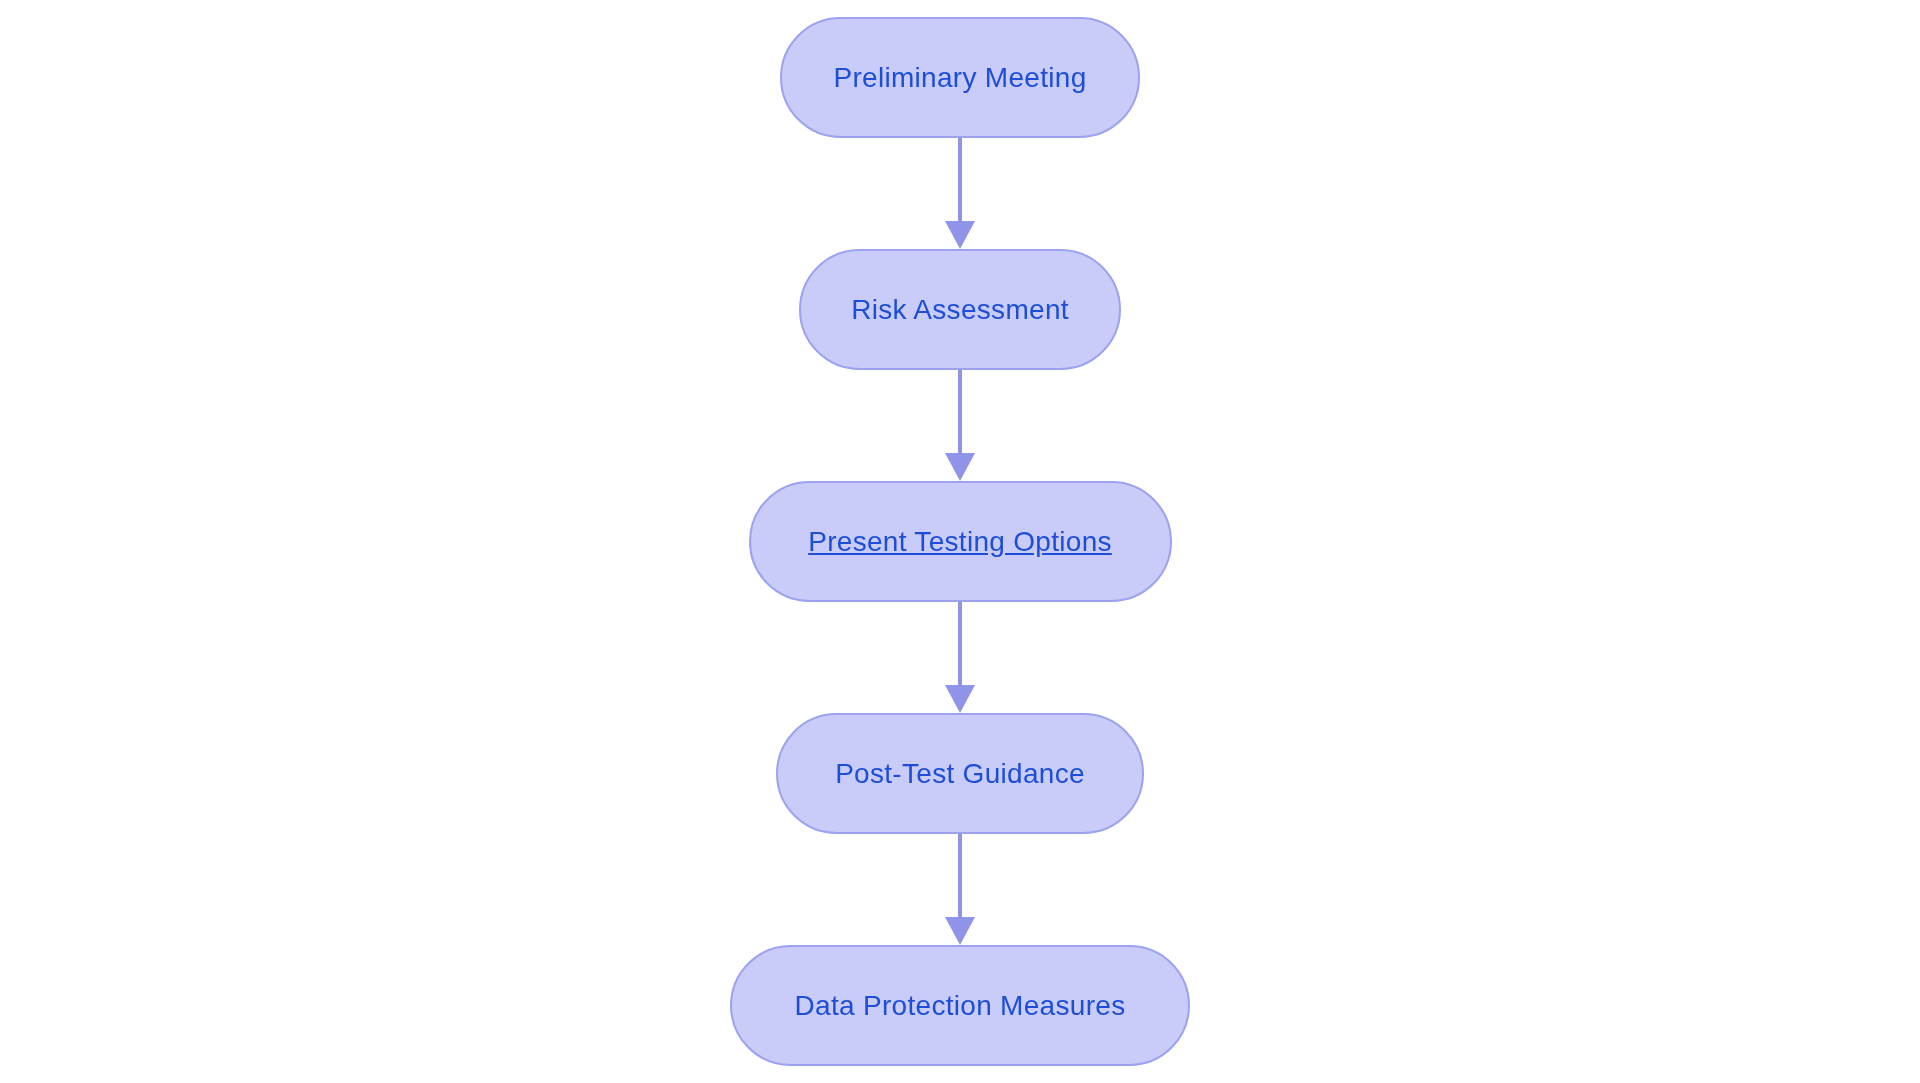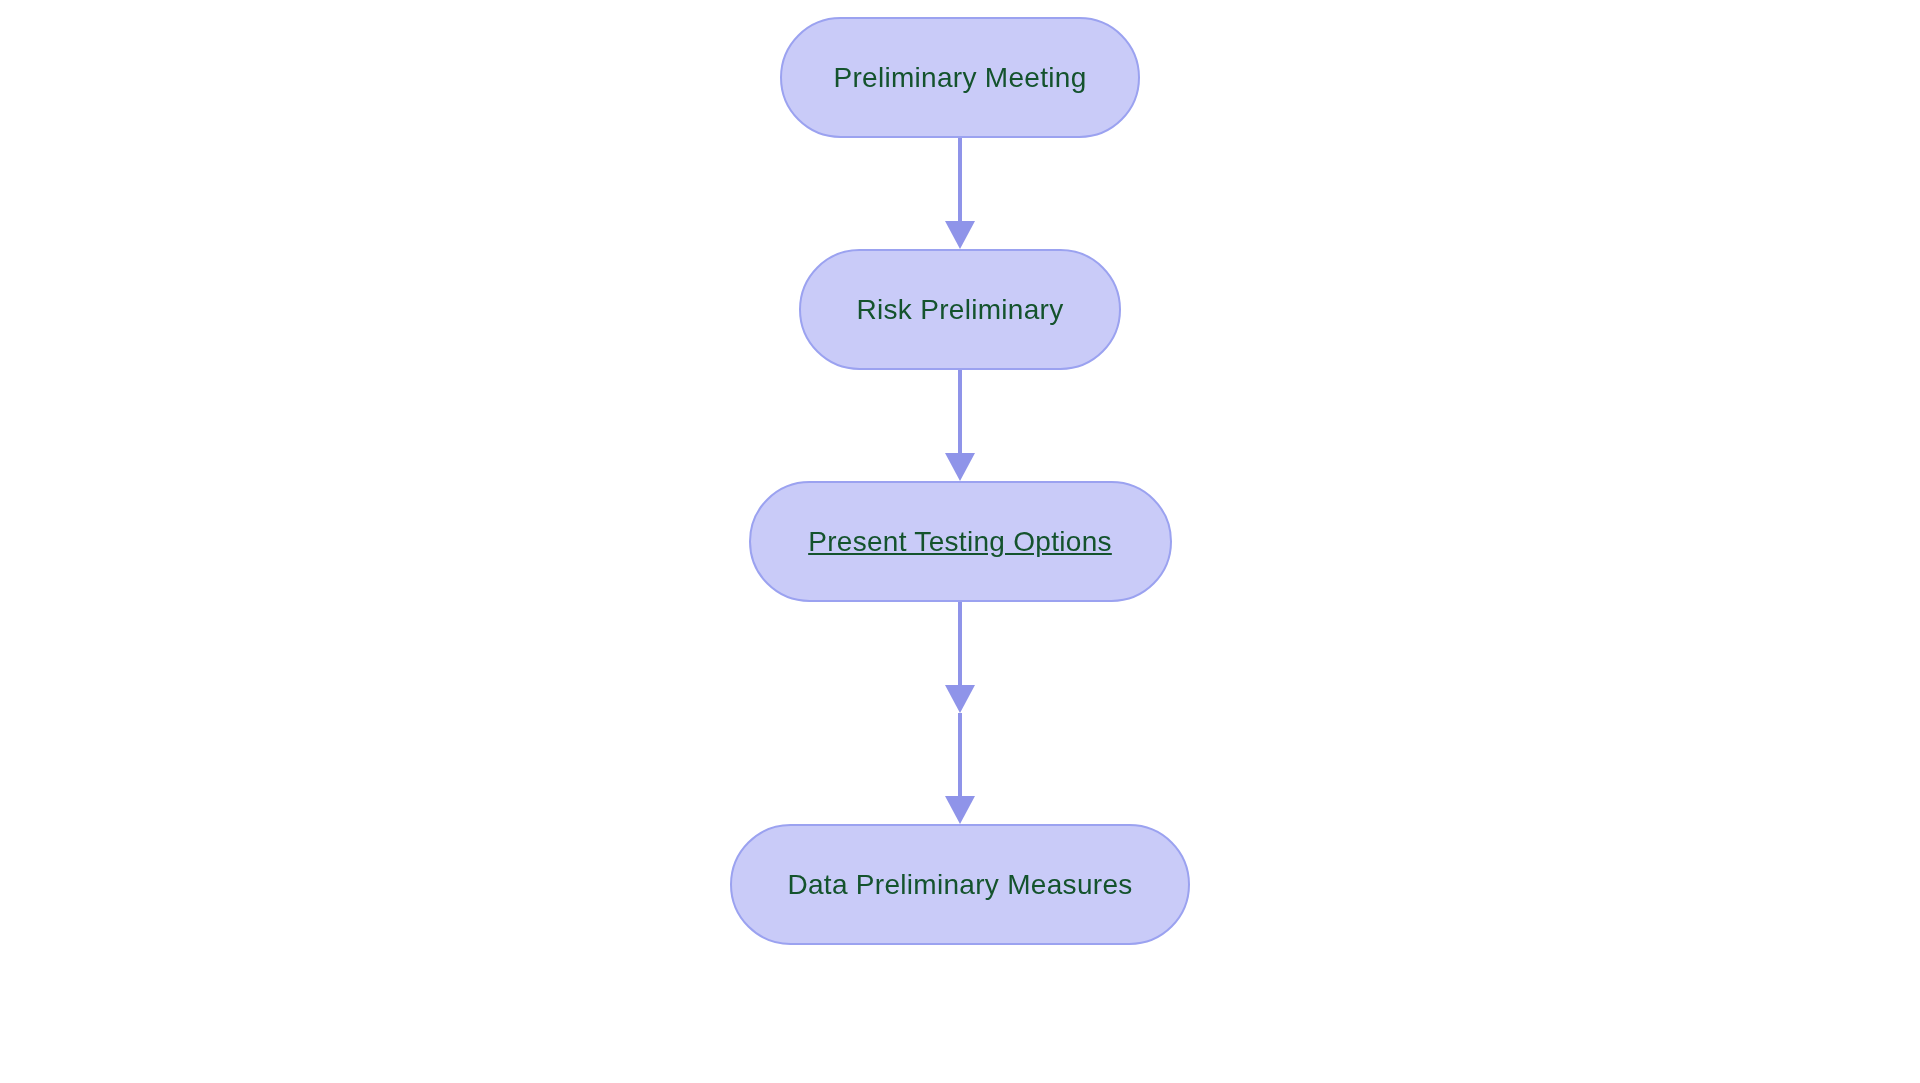--- a/index.html
+++ b/index.html
@@ -23,21 +23,21 @@
   .node {
     height: 121px;
     border-radius: 60.5px;
     background: #c9cbf8;
     border: 2px solid #9ba2f0;
     display: flex;
     align-items: center;
     justify-content: center;
     padding: 0 48px;
     box-sizing: border-box;
-    color: #14532d;
+    color: #1d4ed8;
     font-size: 28px;
     letter-spacing: 0.3px;
     white-space: nowrap;
     flex: 0 0 auto;
   }
   .n1 { min-width: 360px; }
   .n2 { min-width: 322px; }
   .n3 { min-width: 423px; text-decoration: underline; }
   .n4 { min-width: 368px; }
   .n5 { min-width: 460px; }
@@ -59,46 +59,49 @@
   </div>
 
   <div class="connector">
     <svg width="32" height="111" viewBox="0 0 32 111">
       <line x1="16" y1="0" x2="16" y2="85" stroke="#8f94e9" stroke-width="4"></line>
       <polygon points="1,83 31,83 16,111" fill="#8f94e9"></polygon>
     </svg>
   </div>
 
   <div class="node n2">
-    <span>Risk Preliminary</span>
+    <span>Risk Assessment</span>
   </div>
 
   <div class="connector">
     <svg width="32" height="111" viewBox="0 0 32 111">
       <line x1="16" y1="0" x2="16" y2="85" stroke="#8f94e9" stroke-width="4"></line>
       <polygon points="1,83 31,83 16,111" fill="#8f94e9"></polygon>
     </svg>
   </div>
 
   <div class="node n3">
     <span>Present Testing Options</span>
   </div>
 
   <div class="connector">
     <svg width="32" height="111" viewBox="0 0 32 111">
       <line x1="16" y1="0" x2="16" y2="85" stroke="#8f94e9" stroke-width="4"></line>
       <polygon points="1,83 31,83 16,111" fill="#8f94e9"></polygon>
     </svg>
   </div>
 
+  <div class="node n4">
+    <span>Post-Test Guidance</span>
+  </div>
 
   <div class="connector">
     <svg width="32" height="111" viewBox="0 0 32 111">
       <line x1="16" y1="0" x2="16" y2="85" stroke="#8f94e9" stroke-width="4"></line>
       <polygon points="1,83 31,83 16,111" fill="#8f94e9"></polygon>
     </svg>
   </div>
 
   <div class="node n5">
-    <span>Data Preliminary Measures</span>
+    <span>Data Protection Measures</span>
   </div>
 
 </div>
 
 </body></html>

